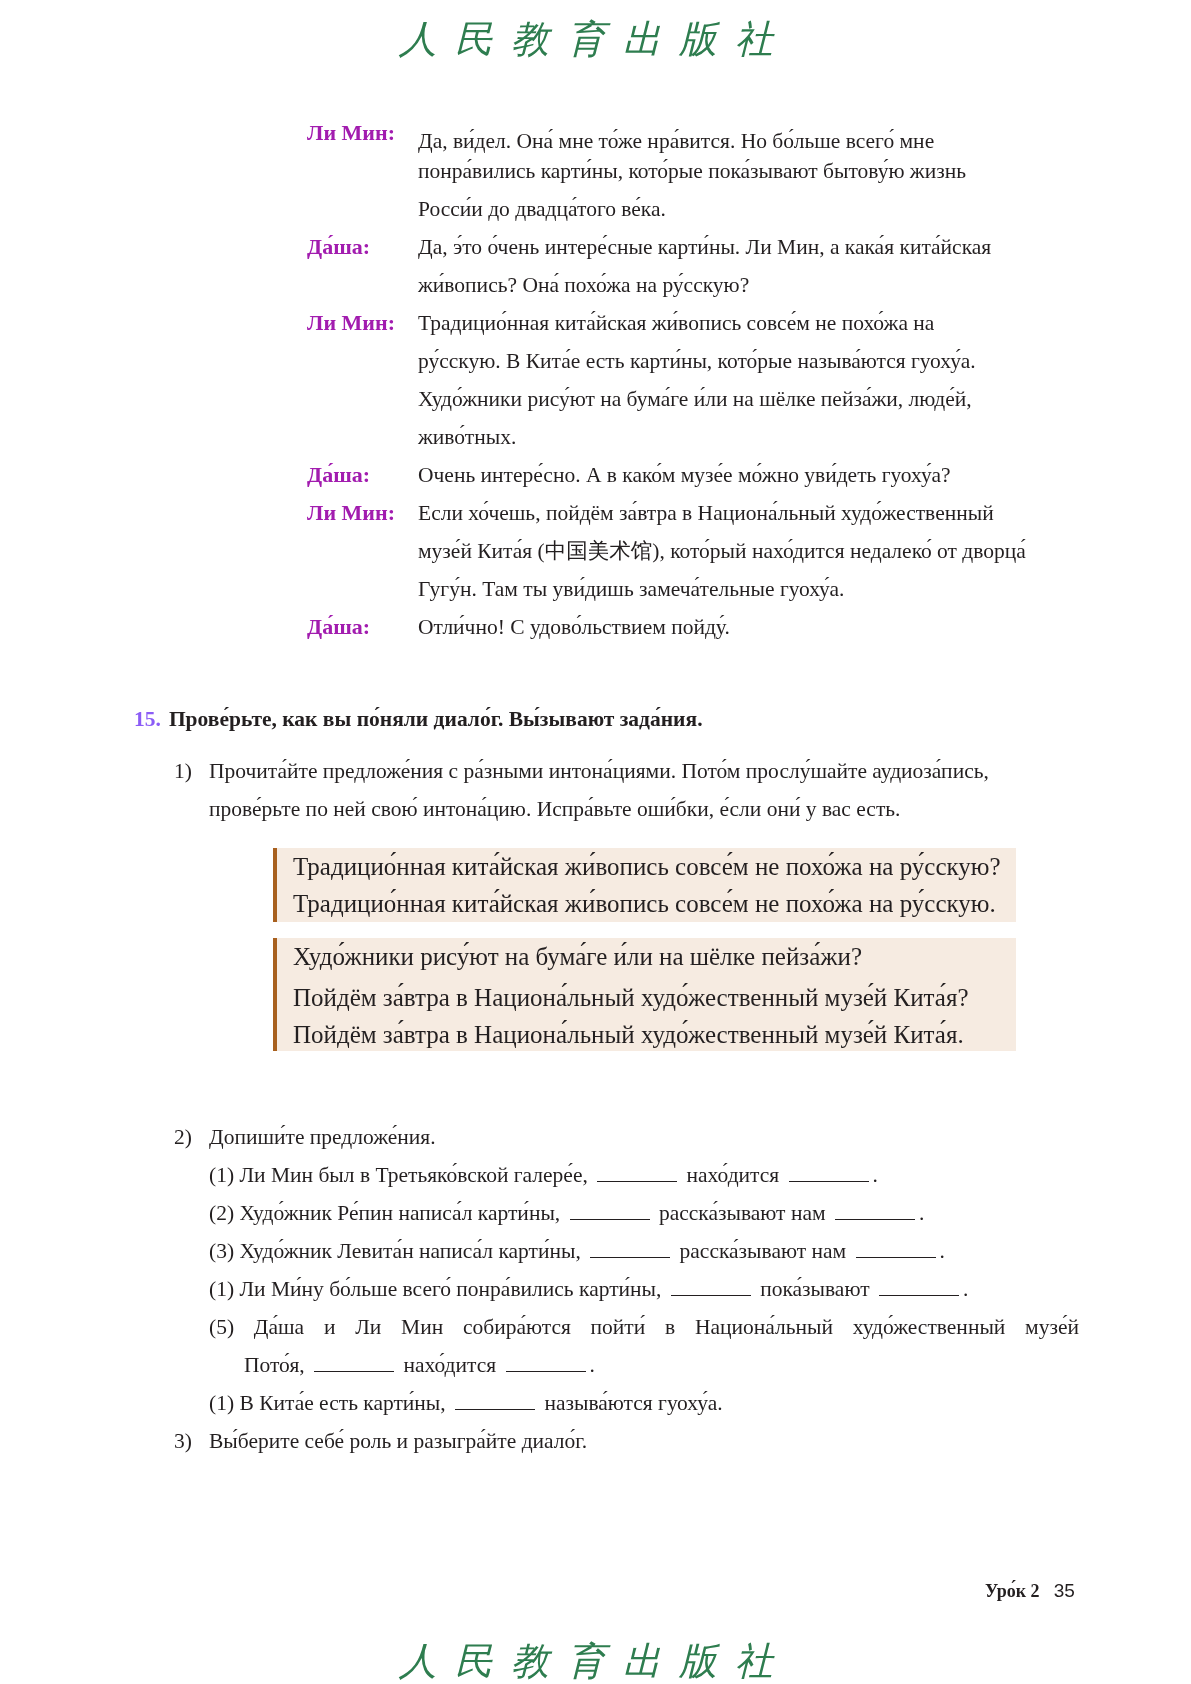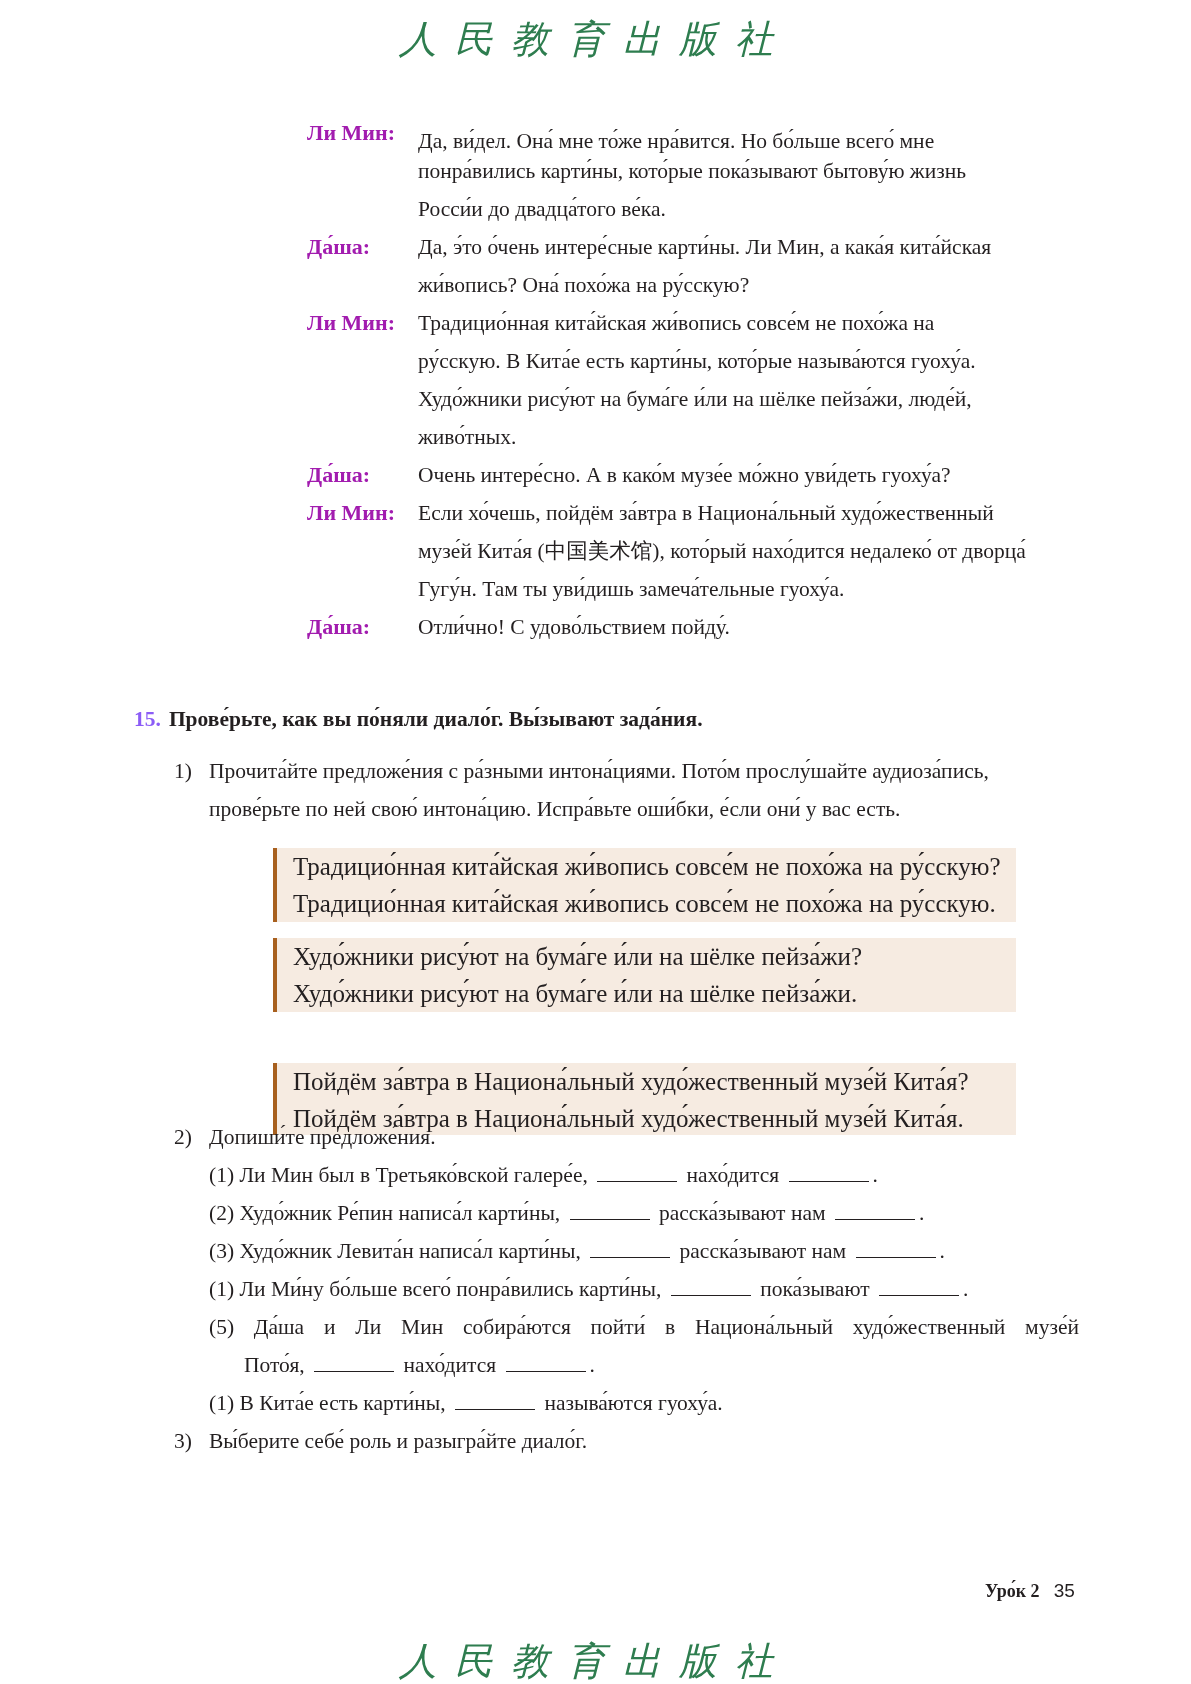--- a/index.html
+++ b/index.html
@@ -79,21 +79,21 @@
 </div>
 
 <div class="box" style="top:848px;height:74px">
   <div>Традицио́нная кита́йская жи́вопись совсе́м не похо́жа на ру́сскую?</div>
   <div>Традицио́нная кита́йская жи́вопись совсе́м не похо́жа на ру́сскую.</div>
 </div>
 <div class="box" style="top:938px;height:74px">
   <div>Худо́жники рису́ют на бума́ге и́ли на шёлке пейза́жи?</div>
   <div>Худо́жники рису́ют на бума́ге и́ли на шёлке пейза́жи.</div>
 </div>
-<div class="box" style="top:1063px;height:72px">
+<div class="box" style="top:979px;height:72px">
   <div>Пойдём за́втра в Национа́льный худо́жественный музе́й Кита́я?</div>
   <div>Пойдём за́втра в Национа́льный худо́жественный музе́й Кита́я.</div>
 </div>
 
 <div class="item" style="left:174px;top:1118px;width:820px;height:38px">
   <span class="num">2)</span>
   <span class="txt" style="top:0;white-space:nowrap">Допиши́те предложе́ния.</span>
 </div>
 
 <div class="sub" style="top:1156px">

